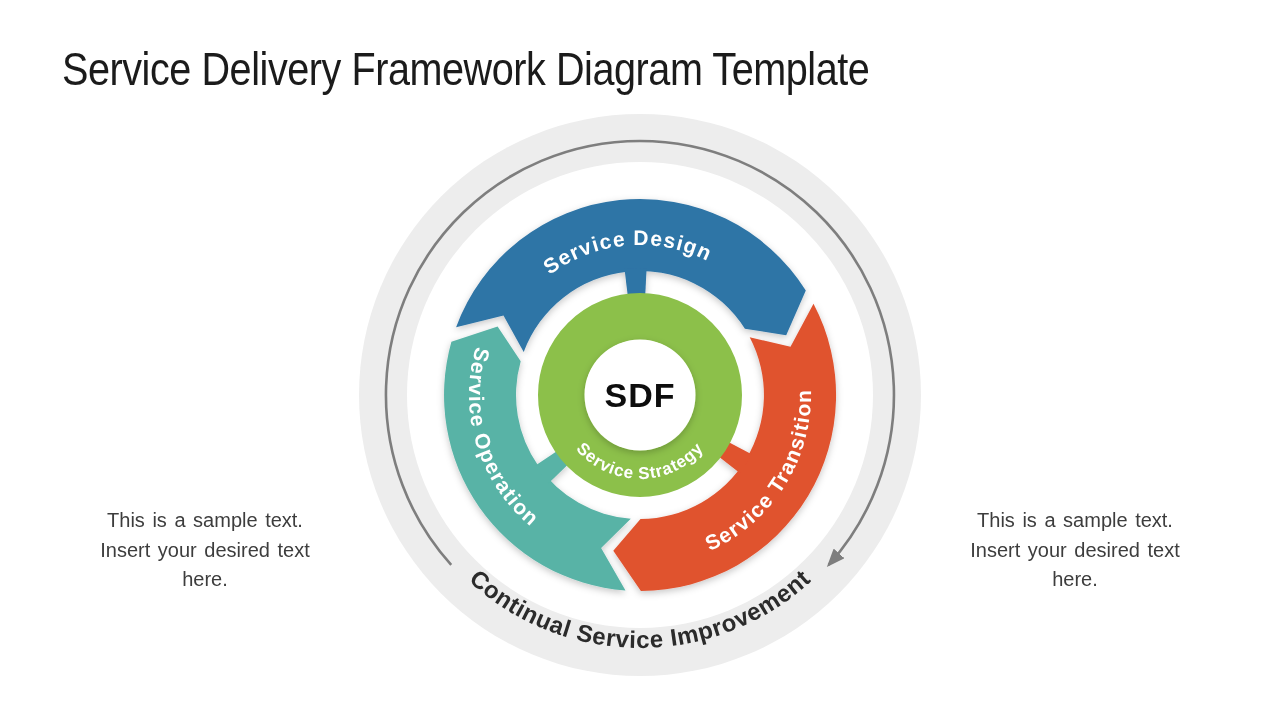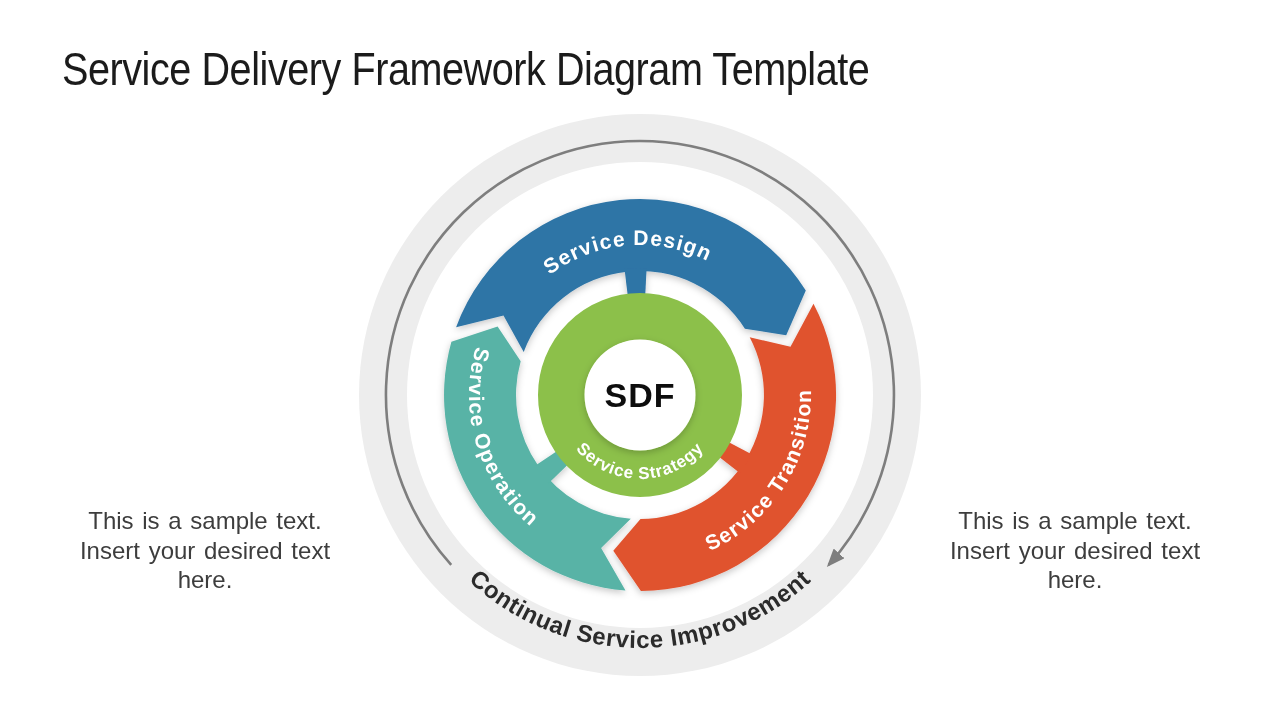--- a/index.html
+++ b/index.html
@@ -10,21 +10,21 @@
   }
   .slide{position:absolute;inset:0;width:1280px;height:720px;background:#ffffff;}
   .slide-title{
     position:absolute;left:62px;top:42px;margin:0;
     font-size:46px;font-weight:400;color:#1b1b1b;
     letter-spacing:-0.5px;white-space:nowrap;
     transform:scaleX(0.86);transform-origin:left top;
   }
   .note{
     position:absolute;top:506px;width:270px;
-    font-size:24px;line-height:29.5px;color:#3d3d3d;
+    font-size:20px;line-height:29.5px;color:#3d3d3d;
     text-align:center;word-spacing:2px;
   }
   .note-left{left:70px;}
   .note-right{left:940px;}
   .note span{display:block;}
   svg.diagram{position:absolute;left:0;top:0;}
   .arc-label{
     font-family:"Liberation Sans","DejaVu Sans",sans-serif;
     font-weight:700;fill:#ffffff;
   }

